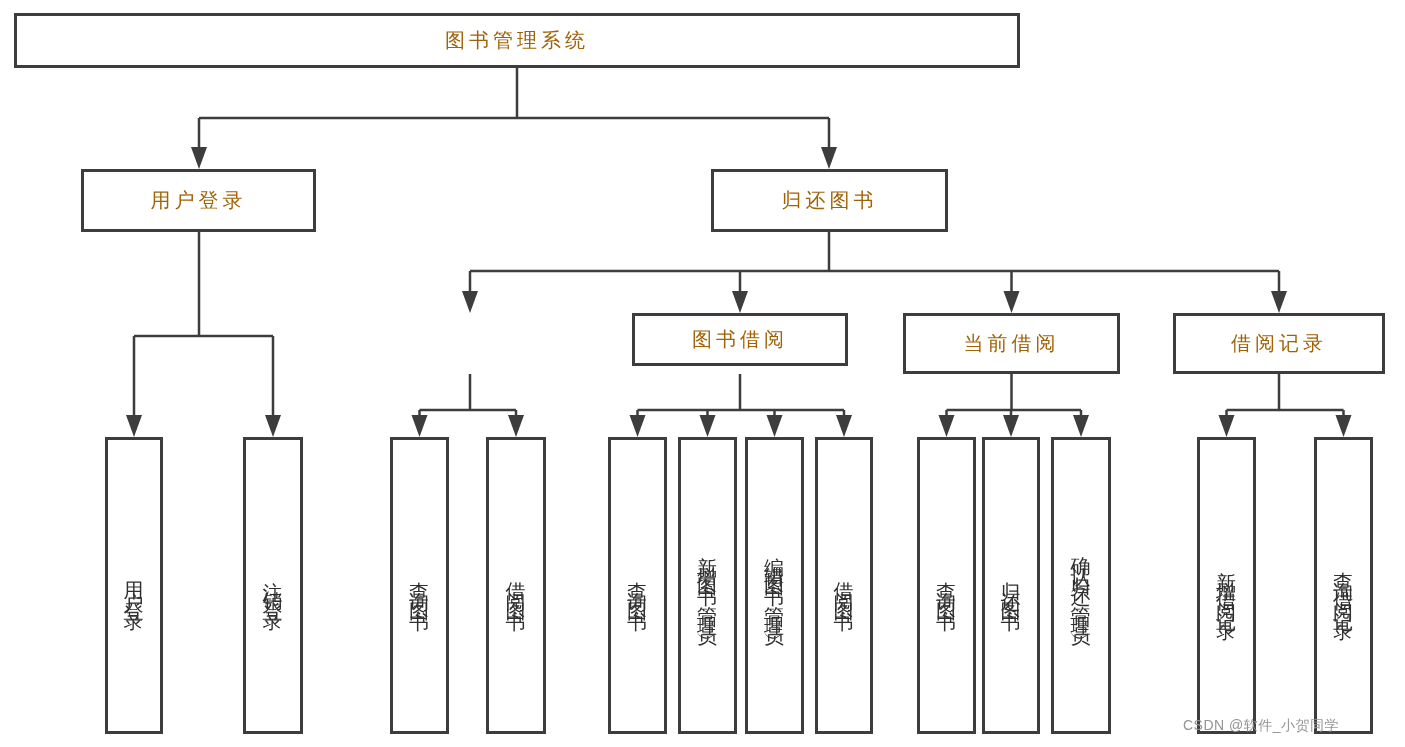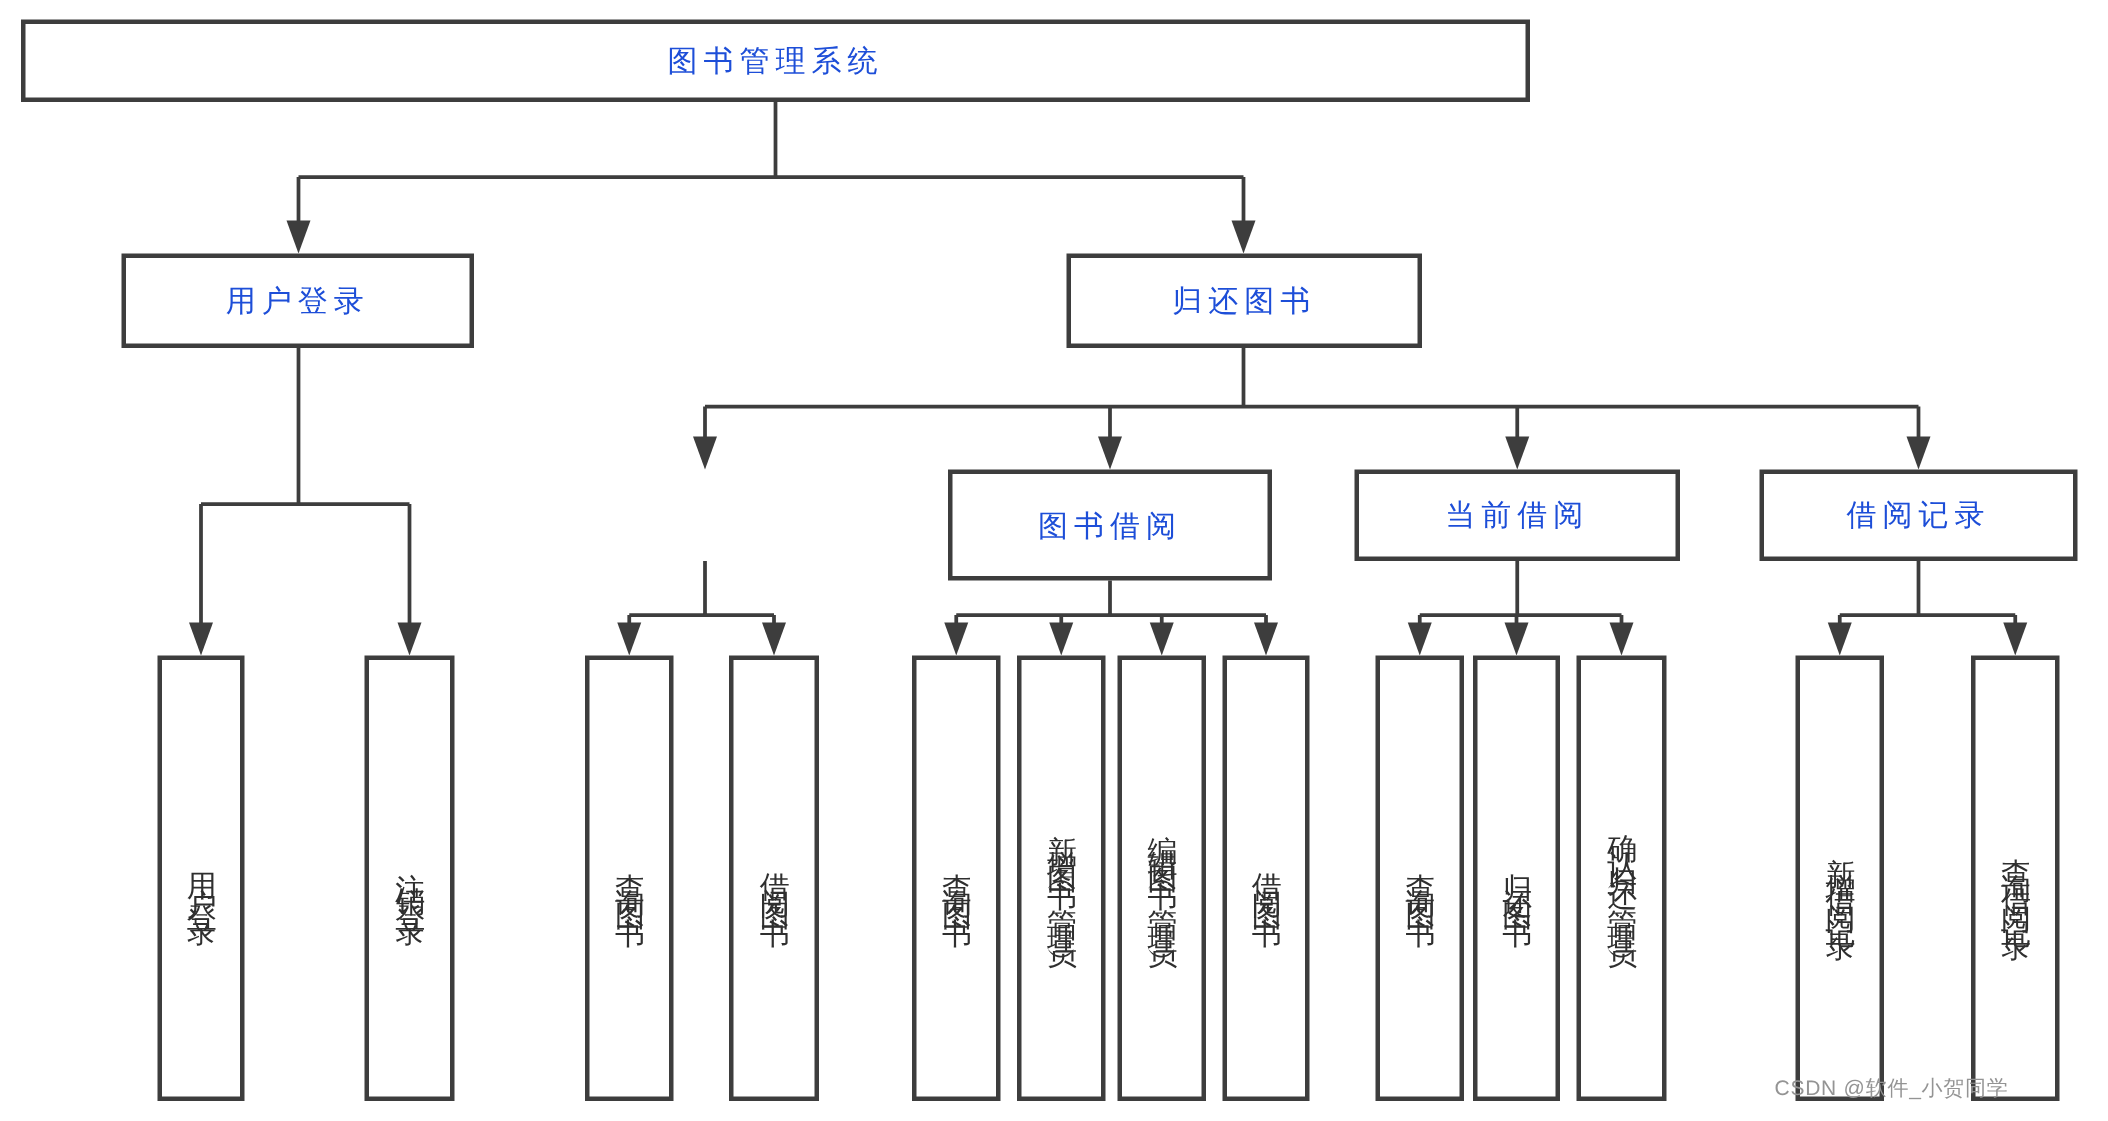--- a/index.html
+++ b/index.html
@@ -5,21 +5,21 @@
   html,body{margin:0;padding:0;background:#ffffff;}
   #stage{
     position:relative;width:1405px;height:747px;background:#ffffff;overflow:hidden;
     font-family:"Liberation Sans", sans-serif;color:#2f2f2f;
   }
   .box{
     position:absolute;box-sizing:border-box;background:#ffffff;
     border:3px solid #d946ef;display:flex;align-items:center;justify-content:center;
     z-index:2;
   }
-  .hbox span{font-size:20px;letter-spacing:4px;color:#1d4ed8;white-space:nowrap;}
+  .hbox span{font-size:20px;letter-spacing:4px;color:#a16207;white-space:nowrap;}
   .root-box{border-width:3px;}
   .vbox span{
     writing-mode:vertical-rl;text-orientation:mixed;
     font-size:20px;letter-spacing:10px;color:#2f2f2f;line-height:1;
   }
   #wires{position:absolute;left:0;top:0;z-index:1;}
   #watermark{
     position:absolute;left:1183px;top:717px;z-index:3;
     font-size:14px;color:#949494;letter-spacing:0.5px;white-space:nowrap;text-align:center;
   }
@@ -76,21 +76,21 @@
     <span>图书管理系统</span>
   </div>
 
   <div class="box hbox" style="left: 81px; top: 169px; width: 235px; height: 63px; border-color: rgb(61, 61, 61);">
     <span>用户登录</span>
   </div>
   <div class="box hbox" style="left: 711px; top: 169px; width: 237px; height: 63px; border-color: rgb(61, 61, 61);">
     <span>归还图书</span>
   </div>
 
-  <div class="box hbox" style="left: 632px; top: 313px; width: 216px; height: 74px; border-color: rgb(61, 61, 61);">
+  <div class="box hbox" style="left: 632px; top: 313px; width: 216px; height: 53px; border-color: rgb(61, 61, 61);">
     <span>图书借阅</span>
   </div>
   <div class="box hbox" style="left: 903px; top: 313px; width: 217px; height: 61px; border-color: rgb(61, 61, 61);">
     <span>当前借阅</span>
   </div>
   <div class="box hbox" style="left: 1173px; top: 313px; width: 212px; height: 61px; border-color: rgb(61, 61, 61);">
     <span>借阅记录</span>
   </div>
 
   <div class="box vbox" style="left: 105px; top: 437px; width: 58px; height: 297px; border-color: rgb(61, 61, 61);">

